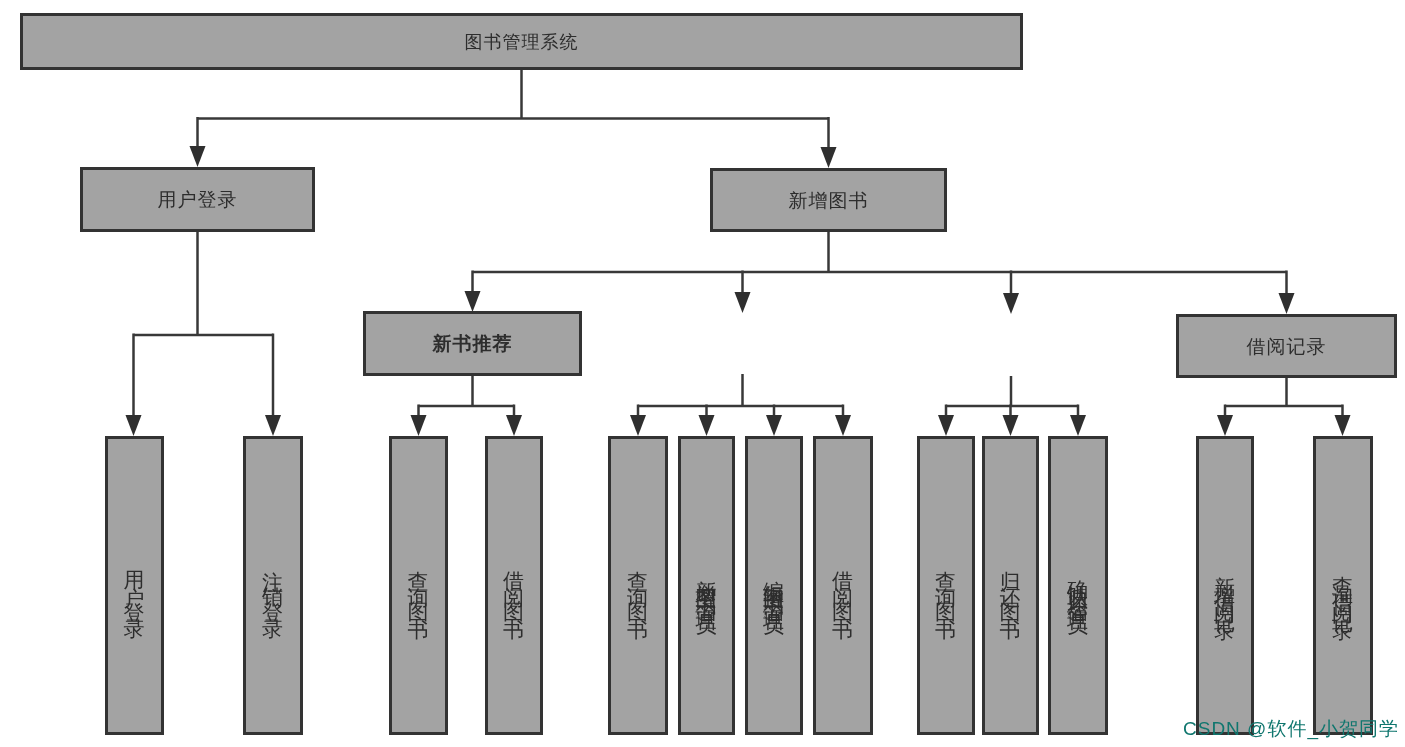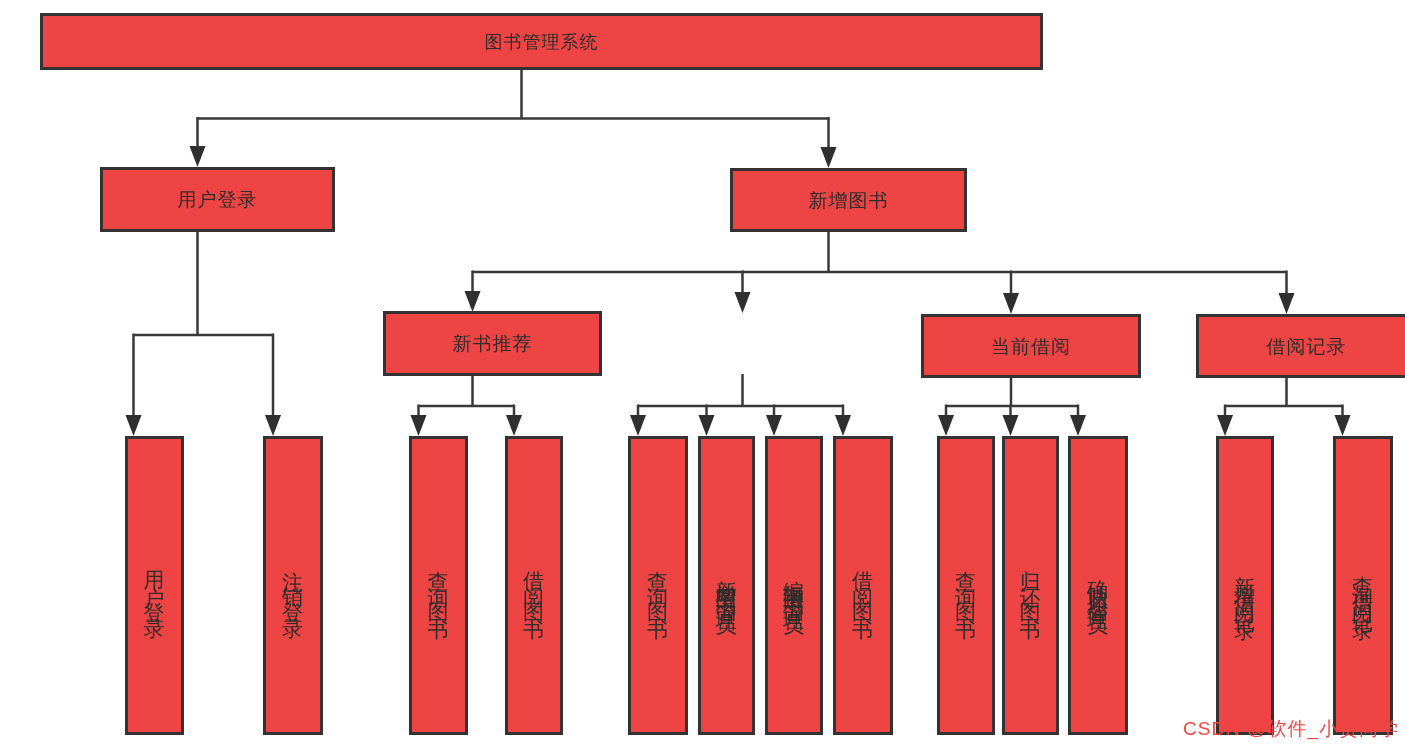--- a/index.html
+++ b/index.html
@@ -16,38 +16,37 @@
 
   .connectors {
     position: absolute;
     left: 0; top: 0;
     width: 1405px;
     height: 747px;
   }
 
   .node {
     position: absolute;
-    background: #ef4444;
+    background: #a3a3a3;
     border: 3px solid #333333;
     color: #2d2d2d;
     display: flex;
     align-items: center;
     justify-content: center;
     font-size: 19px;
     letter-spacing: 1px;
     line-height: 1;
     white-space: nowrap;
-    margin-left: 20px;
   }
 
   
   .n-root    { left: 20px;   top: 13px;  width: 1003px; height: 57px; font-size: 18px; }
   .n-login   { left: 80px;   top: 167px; width: 235px;  height: 65px; }
   .n-mgmt    { left: 710px;  top: 168px; width: 237px;  height: 64px; }
-  .n-rec     { left: 363px;  top: 311px; width: 219px;  height: 65px; }
+  .n-rec     { left: 363px;  top: 311px; width: 219px;  height: 65px; font-weight: bold; }
   .n-borrow  { left: 633px;  top: 312px; width: 219px;  height: 64px; }
   .n-current { left: 901px;  top: 314px; width: 220px;  height: 64px; }
   .n-records { left: 1176px; top: 314px; width: 221px;  height: 64px; }
 
   
   .leaf {
     top: 436px;
     height: 299px;
     writing-mode: vertical-rl;
     text-orientation: mixed;
@@ -70,21 +69,21 @@
   .l-cur2   { left: 982px;  width: 57px; }
   .l-cur3   { left: 1048px; width: 60px; }
   .l-recd1  { left: 1196px; width: 58px; }
   .l-recd2  { left: 1313px; width: 60px; }
 
   .watermark {
     position: absolute;
     left: 1183px;
     top: 716px;
     font-size: 19px;
-    color: #ef4444;
+    color: #0f766e;
     letter-spacing: 1px;
     white-space: nowrap;
   }
 </style>
 </head>
 <body>
 
 <div class="canvas">
 
   <svg class="connectors" viewBox="0 0 1405 747" xmlns="http://www.w3.org/2000/svg">
@@ -155,21 +154,20 @@
       <polygon points="1334.5,415 1350.5,415 1342.5,436"></polygon>
     </g>
   </svg>
 
   <div class="node n-root">图书管理系统</div>
 
   <div class="node n-login">用户登录</div>
   <div class="node n-mgmt">新增图书</div>
 
   <div class="node n-rec">新书推荐</div>
-  <div class="node n-current">当前借阅</div>
   <div class="node n-records">借阅记录</div>
 
   <div class="node leaf l-login1">用户登录</div>
   <div class="node leaf l-login2">注销登录</div>
 
   <div class="node leaf l-rec1">查询图书</div>
   <div class="node leaf l-rec2">借阅图书</div>
 
   <div class="node leaf l-bor1">查询图书</div>
   <div class="node leaf leaf-l l-bor2">新增图书（管理员）</div>

